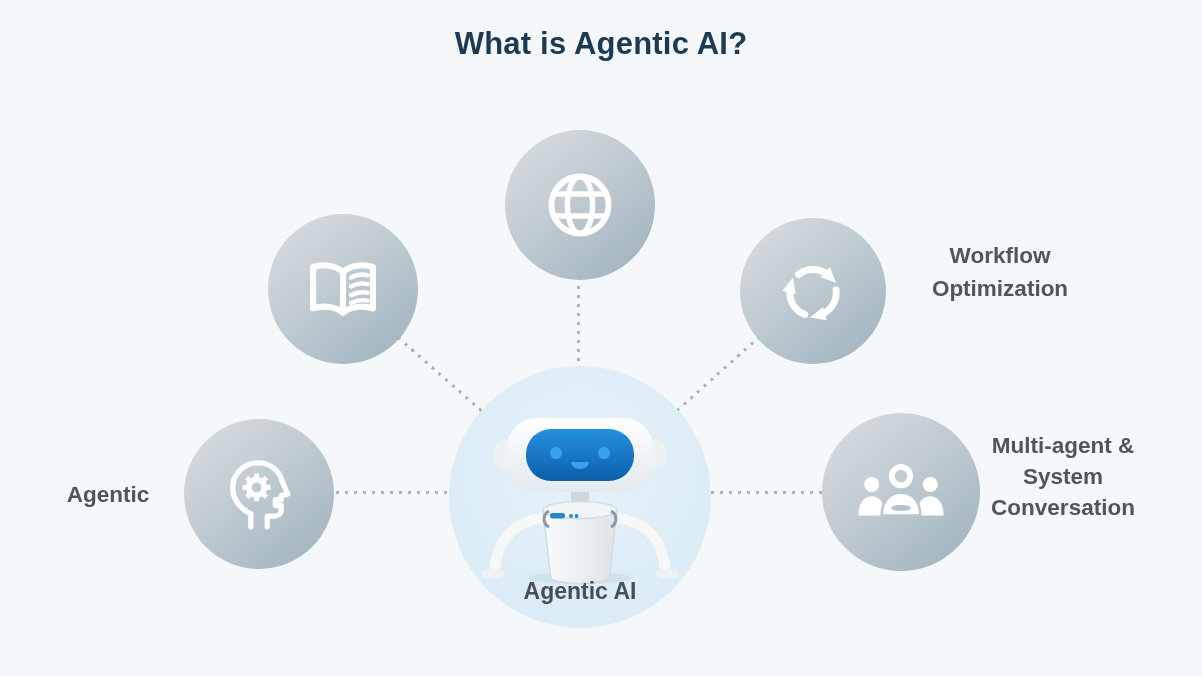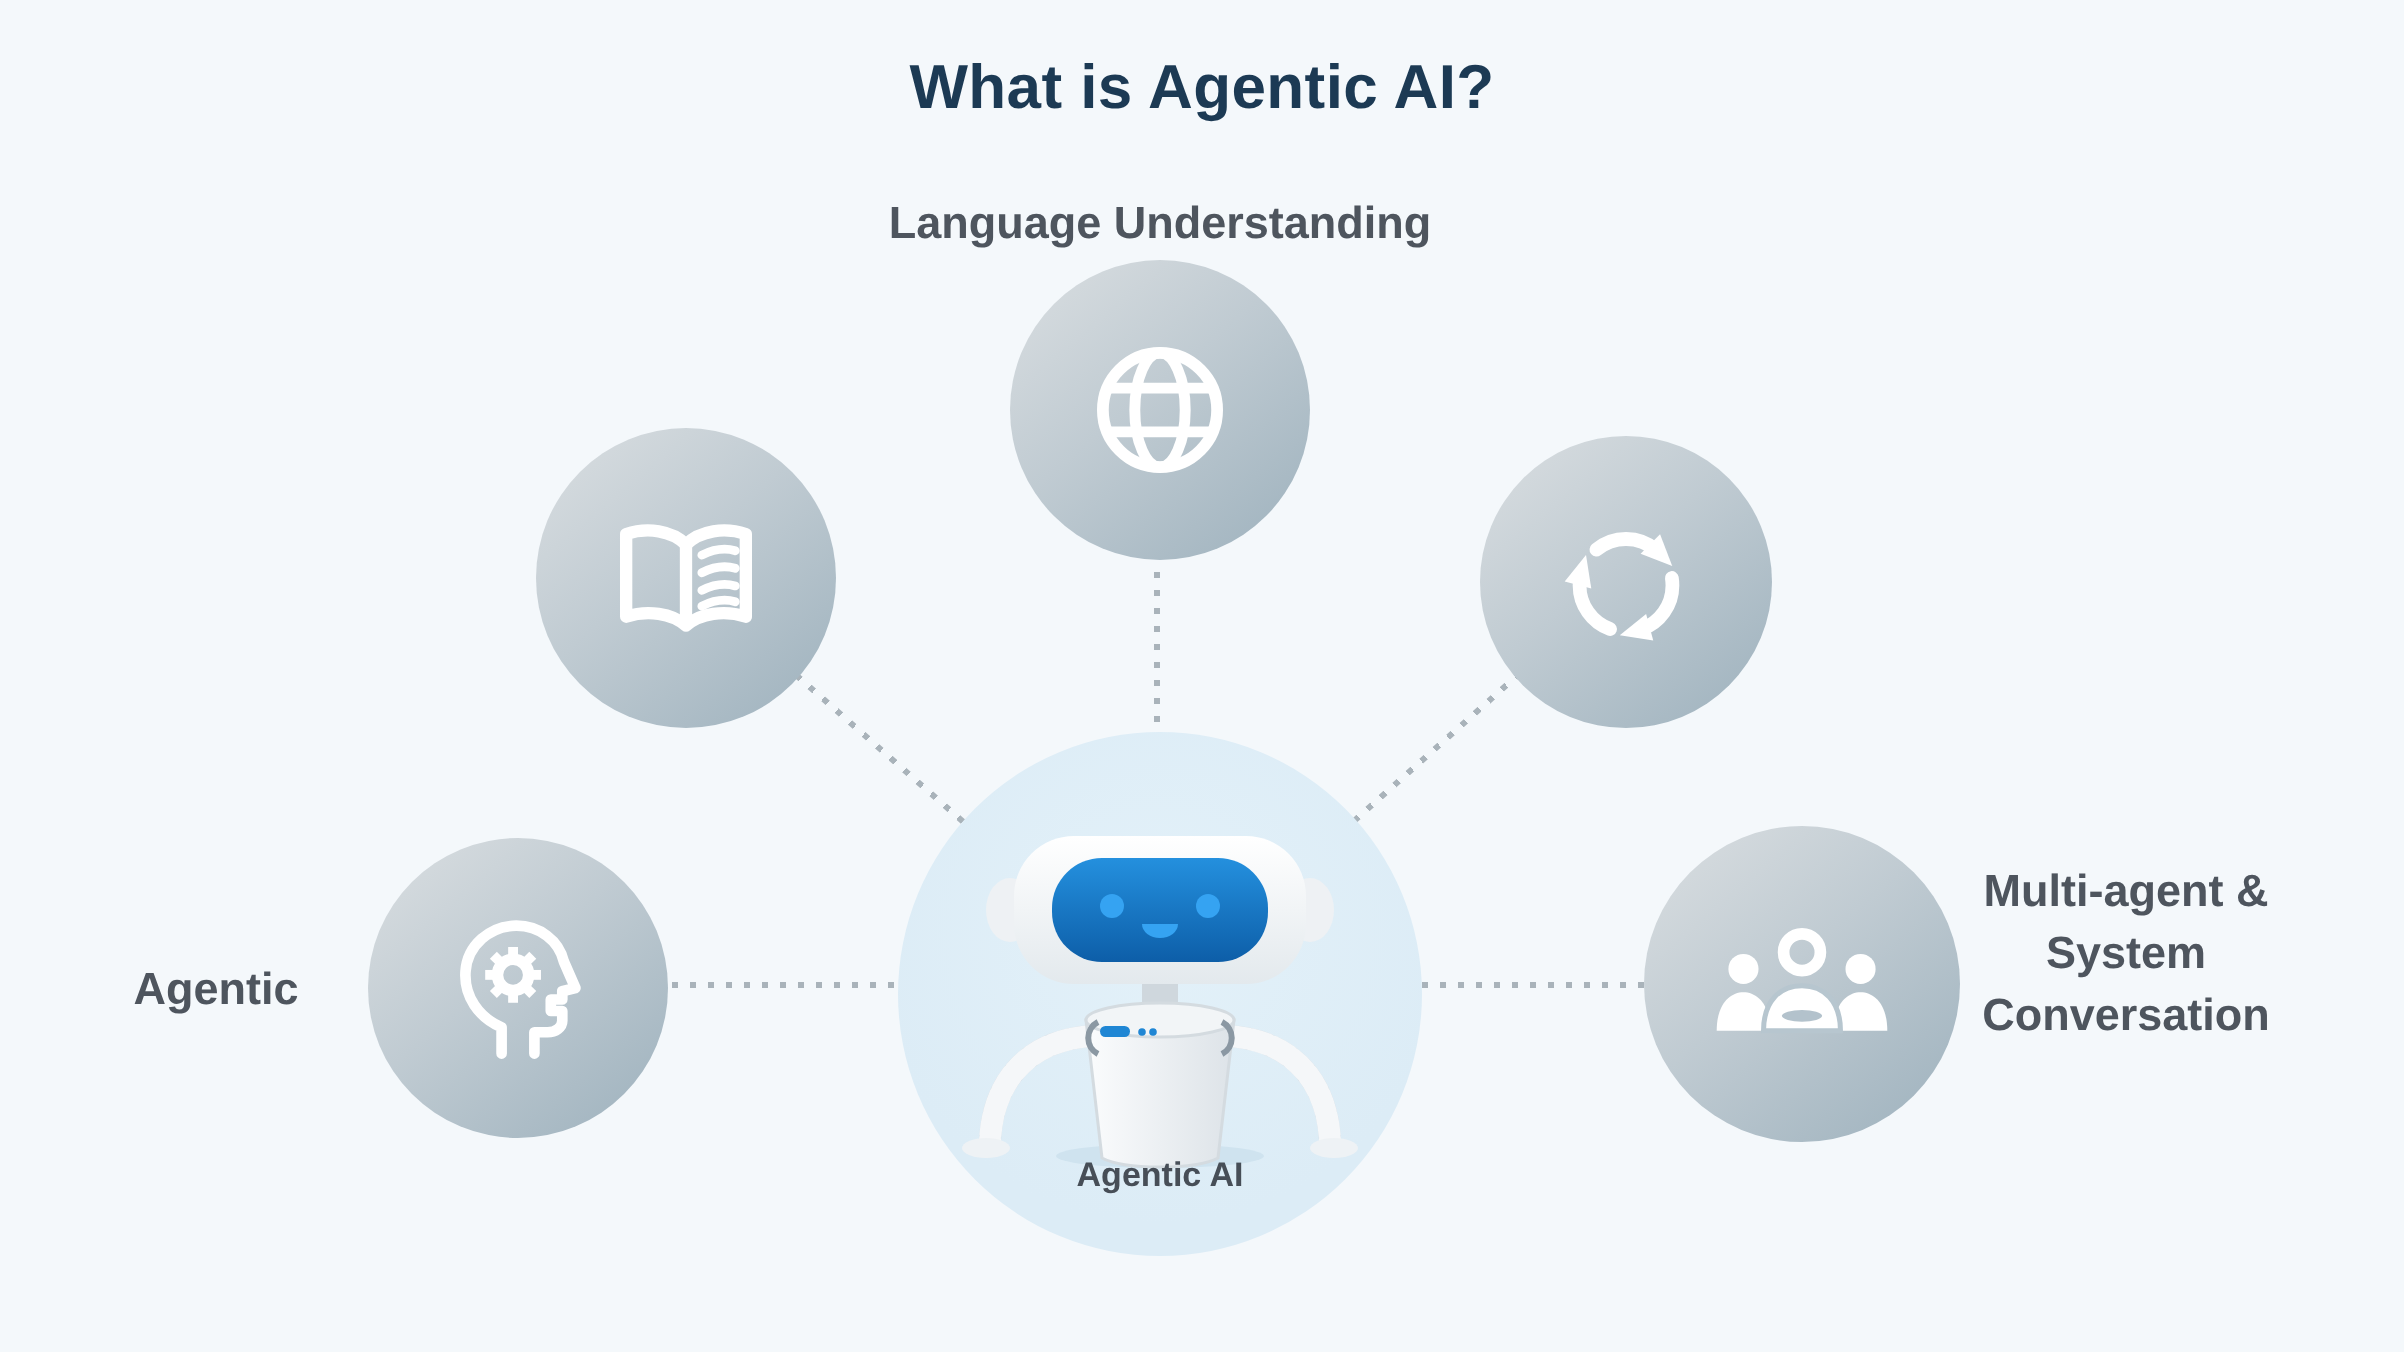--- a/index.html
+++ b/index.html
@@ -17,21 +17,21 @@
     position:absolute;text-align:center;font-weight:700;color:#4e555e;
     font-size:22.5px;line-height:33px;white-space:pre-line;
   }
   .lbl-language{left:400px;top:95px;width:360px;}
   .lbl-adaptive{left:27px;top:239px;width:260px;}
   .lbl-workflow{left:880px;top:239px;width:240px;}
   .lbl-autonomy{left:8px;top:478px;width:200px;}
   .lbl-multiagent{left:943px;top:430px;width:240px;line-height:31px;}
   .center-label{
     position:absolute;left:480px;top:578px;width:200px;text-align:center;
-    font-weight:700;color:#474e57;font-size:17px;
+    font-weight:700;color:#474e57;font-size:23px;
   }
   .sat-circle{
     position:absolute;border-radius:50%;
     background:linear-gradient(140deg,#d8dde0 4%,#c0cbd2 45%,#9db1bd 100%);
     display:flex;align-items:center;justify-content:center;
   }
   .c-globe{left:505px;top:130px;width:150px;height:150px;}
   .c-book{left:268px;top:214px;width:150px;height:150px;}
   .c-cycle{left:740px;top:218px;width:146px;height:146px;}
   .c-head{left:184px;top:419px;width:150px;height:150px;}
@@ -57,21 +57,22 @@
 <div class="canvas">
 
   <div class="title">What is Agentic AI?</div>
 
   <div class="conn conn-v conn-top"></div>
   <div class="conn conn-h conn-left-diag"></div>
   <div class="conn conn-h conn-right-diag"></div>
   <div class="conn conn-h conn-left-h"></div>
   <div class="conn conn-h conn-right-h"></div>
 
-  <div class="node-label lbl-language">Language Understanding</div>
+  <div class="node-label lbl-workflow">Workflow
+Optimization</div>
   <div class="node-label lbl-autonomy">Agentic</div>
   <div class="node-label lbl-multiagent">Multi-agent &amp;
 System
 Conversation</div>
 
   <div class="sat-circle c-globe">
     <svg class="icon" width="84" height="84" viewBox="0 0 100 100">
       <g fill="none" stroke="#ffffff" stroke-width="7" stroke-linecap="round">
         <circle cx="50" cy="50" r="34"></circle>
         <ellipse cx="50" cy="50" rx="15" ry="34" stroke-width="6.5"></ellipse>

